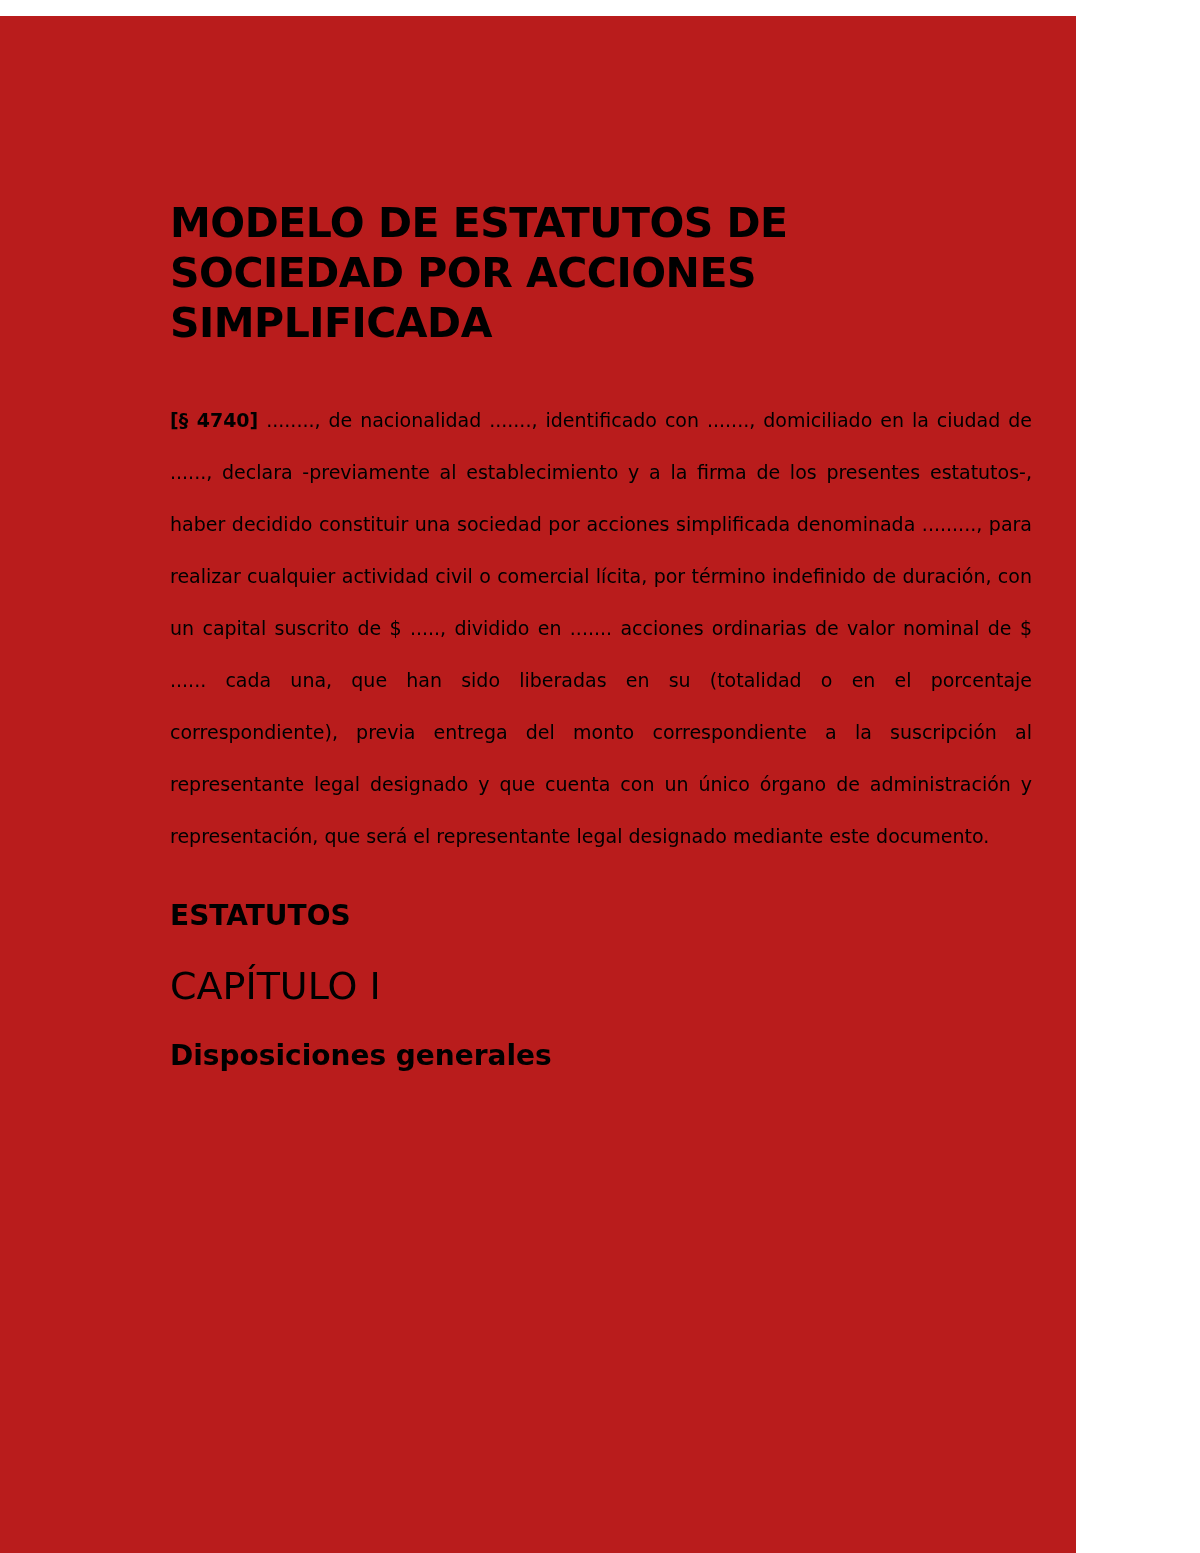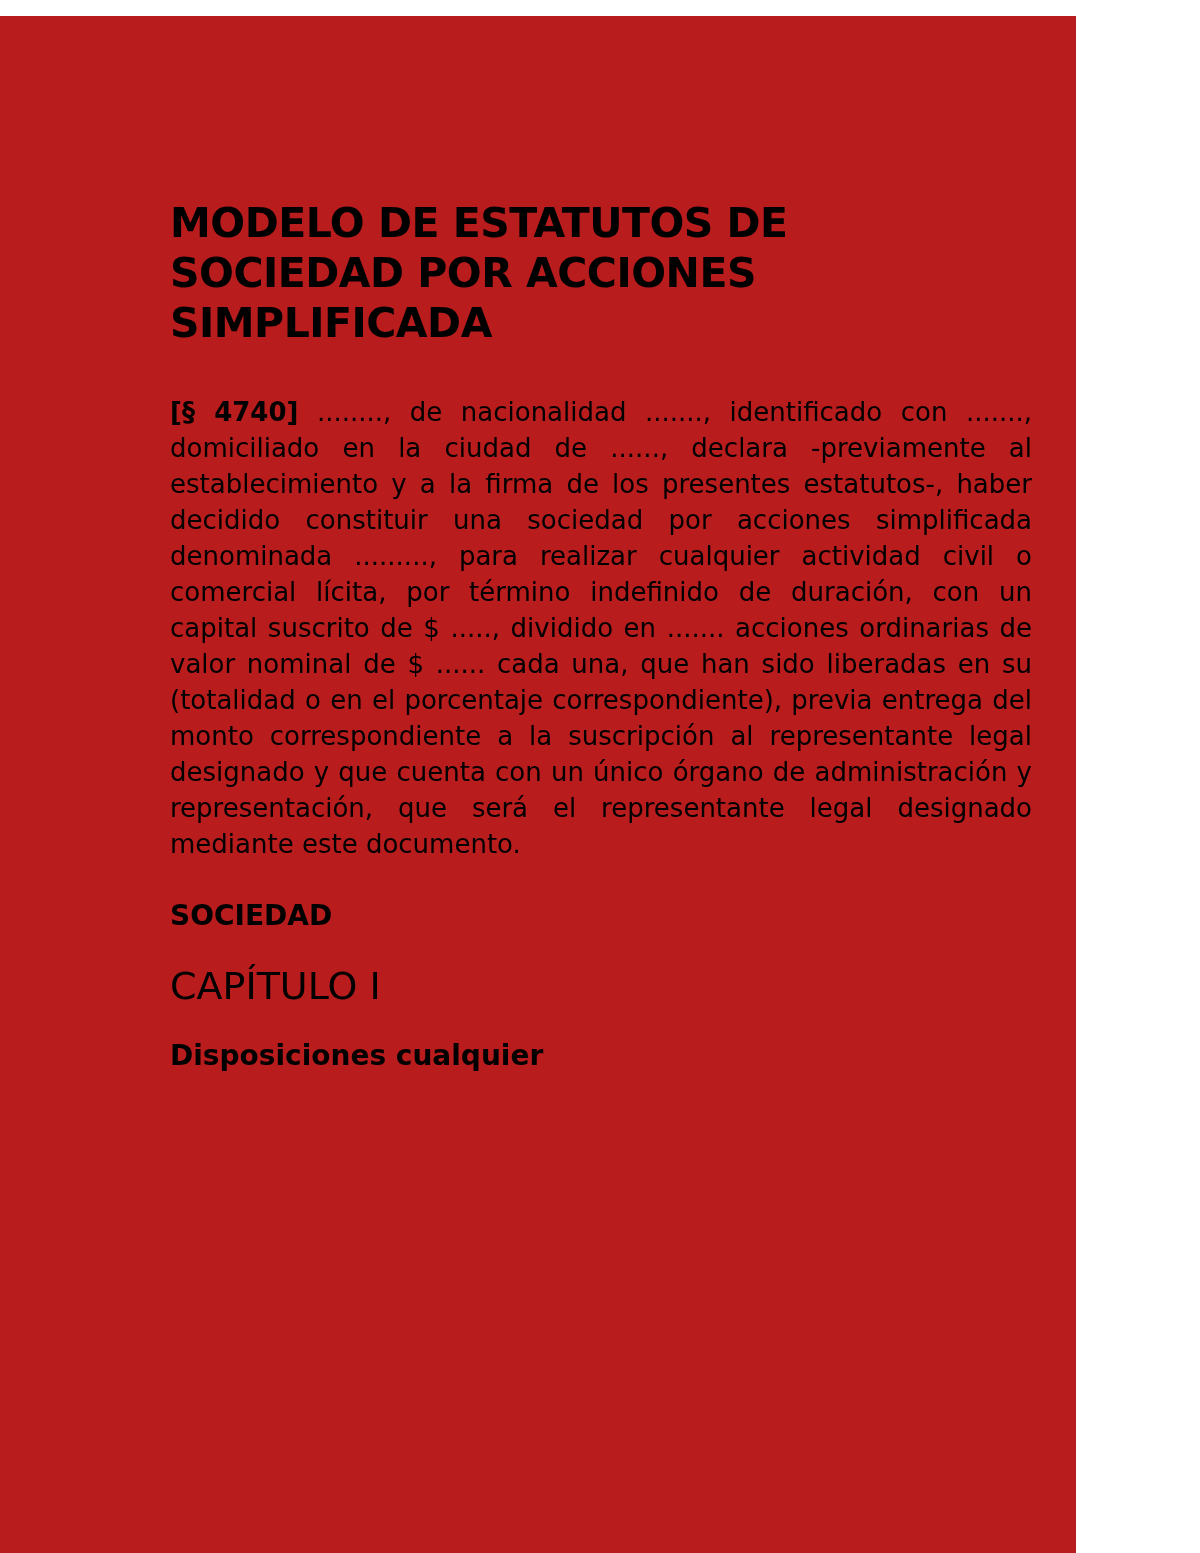--- a/index.html
+++ b/index.html
@@ -31,22 +31,22 @@
   }
   .doc-title {
     font-size: 41px;
     line-height: 50px;
     font-weight: bold;
     letter-spacing: -0.5px;
     margin: 0 0 46px 0;
     max-width: 700px;
   }
   .body-text {
-    font-size: 26px;
-    line-height: 36px;
+    font-size: 19px;
+    line-height: 52px;
     text-align: justify;
     margin: 0 0 36px 0;
   }
   .ref-label {
     font-weight: bold;
   }
   .h-bold {
     font-size: 28px;
     line-height: 36px;
     font-weight: bold;
@@ -63,20 +63,20 @@
 <body>
 
 <div class="page">
   <div class="content">
 
     <h1 class="doc-title">MODELO DE ESTATUTOS DE SOCIEDAD POR ACCIONES SIMPLIFICADA</h1>
 
     <p class="body-text"><span class="ref-label">[§ 4740]</span><span> ........, de nacionalidad ......., identificado con ......., domiciliado en la ciudad de ......, declara -previamente al establecimiento y a la firma de los presentes estatutos-, haber decidido constituir una sociedad por acciones simplificada denominada ........., para realizar cualquier actividad civil o comercial lícita, por término indefinido de duración, con un capital suscrito de $ ....., dividido en ....... acciones ordinarias de valor nominal de $ ...... cada una, que han sido liberadas en su (totalidad o en el porcentaje correspondiente), previa entrega del monto correspondiente a la suscripción al representante legal designado y que cuenta con un único órgano de administración y representación, que será el representante legal designado mediante este documento.</span></p>
 
 
-    <h2 class="h-bold">SOCIEDAD</h2>
+    <h2 class="h-bold">ESTATUTOS</h2>
 
     <h3 class="h-regular">CAPÍTULO I</h3>
 
-    <h4 class="h-bold">Disposiciones cualquier</h4>
+    <h4 class="h-bold">Disposiciones generales</h4>
 
   </div>
 </div>
 
 </body></html>

